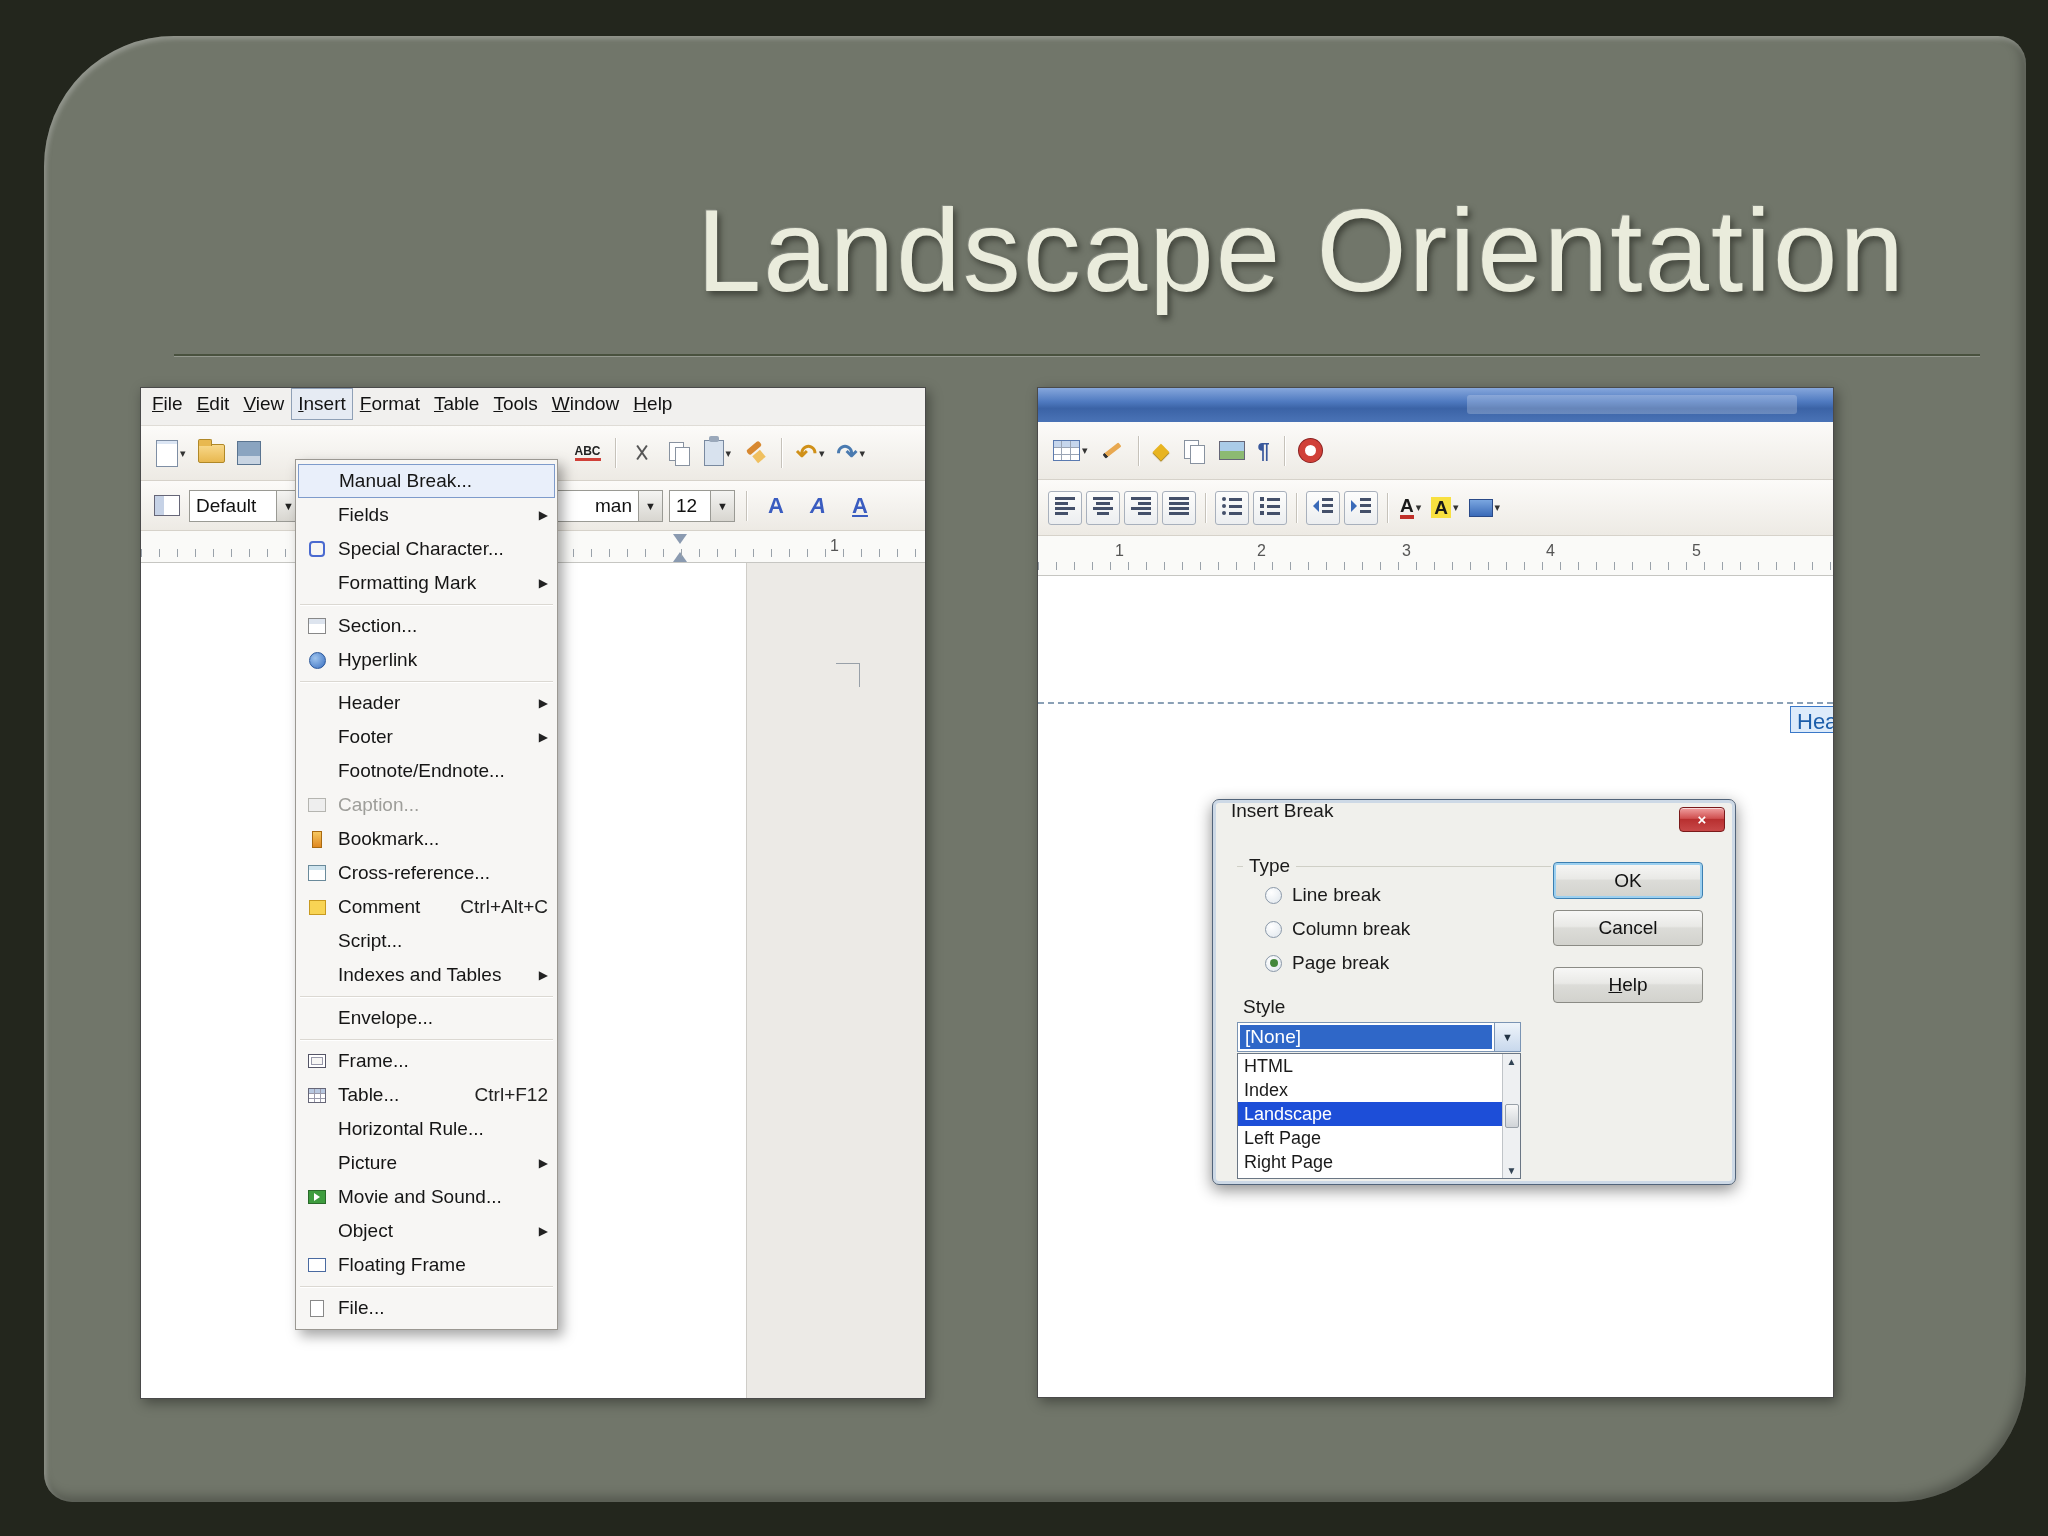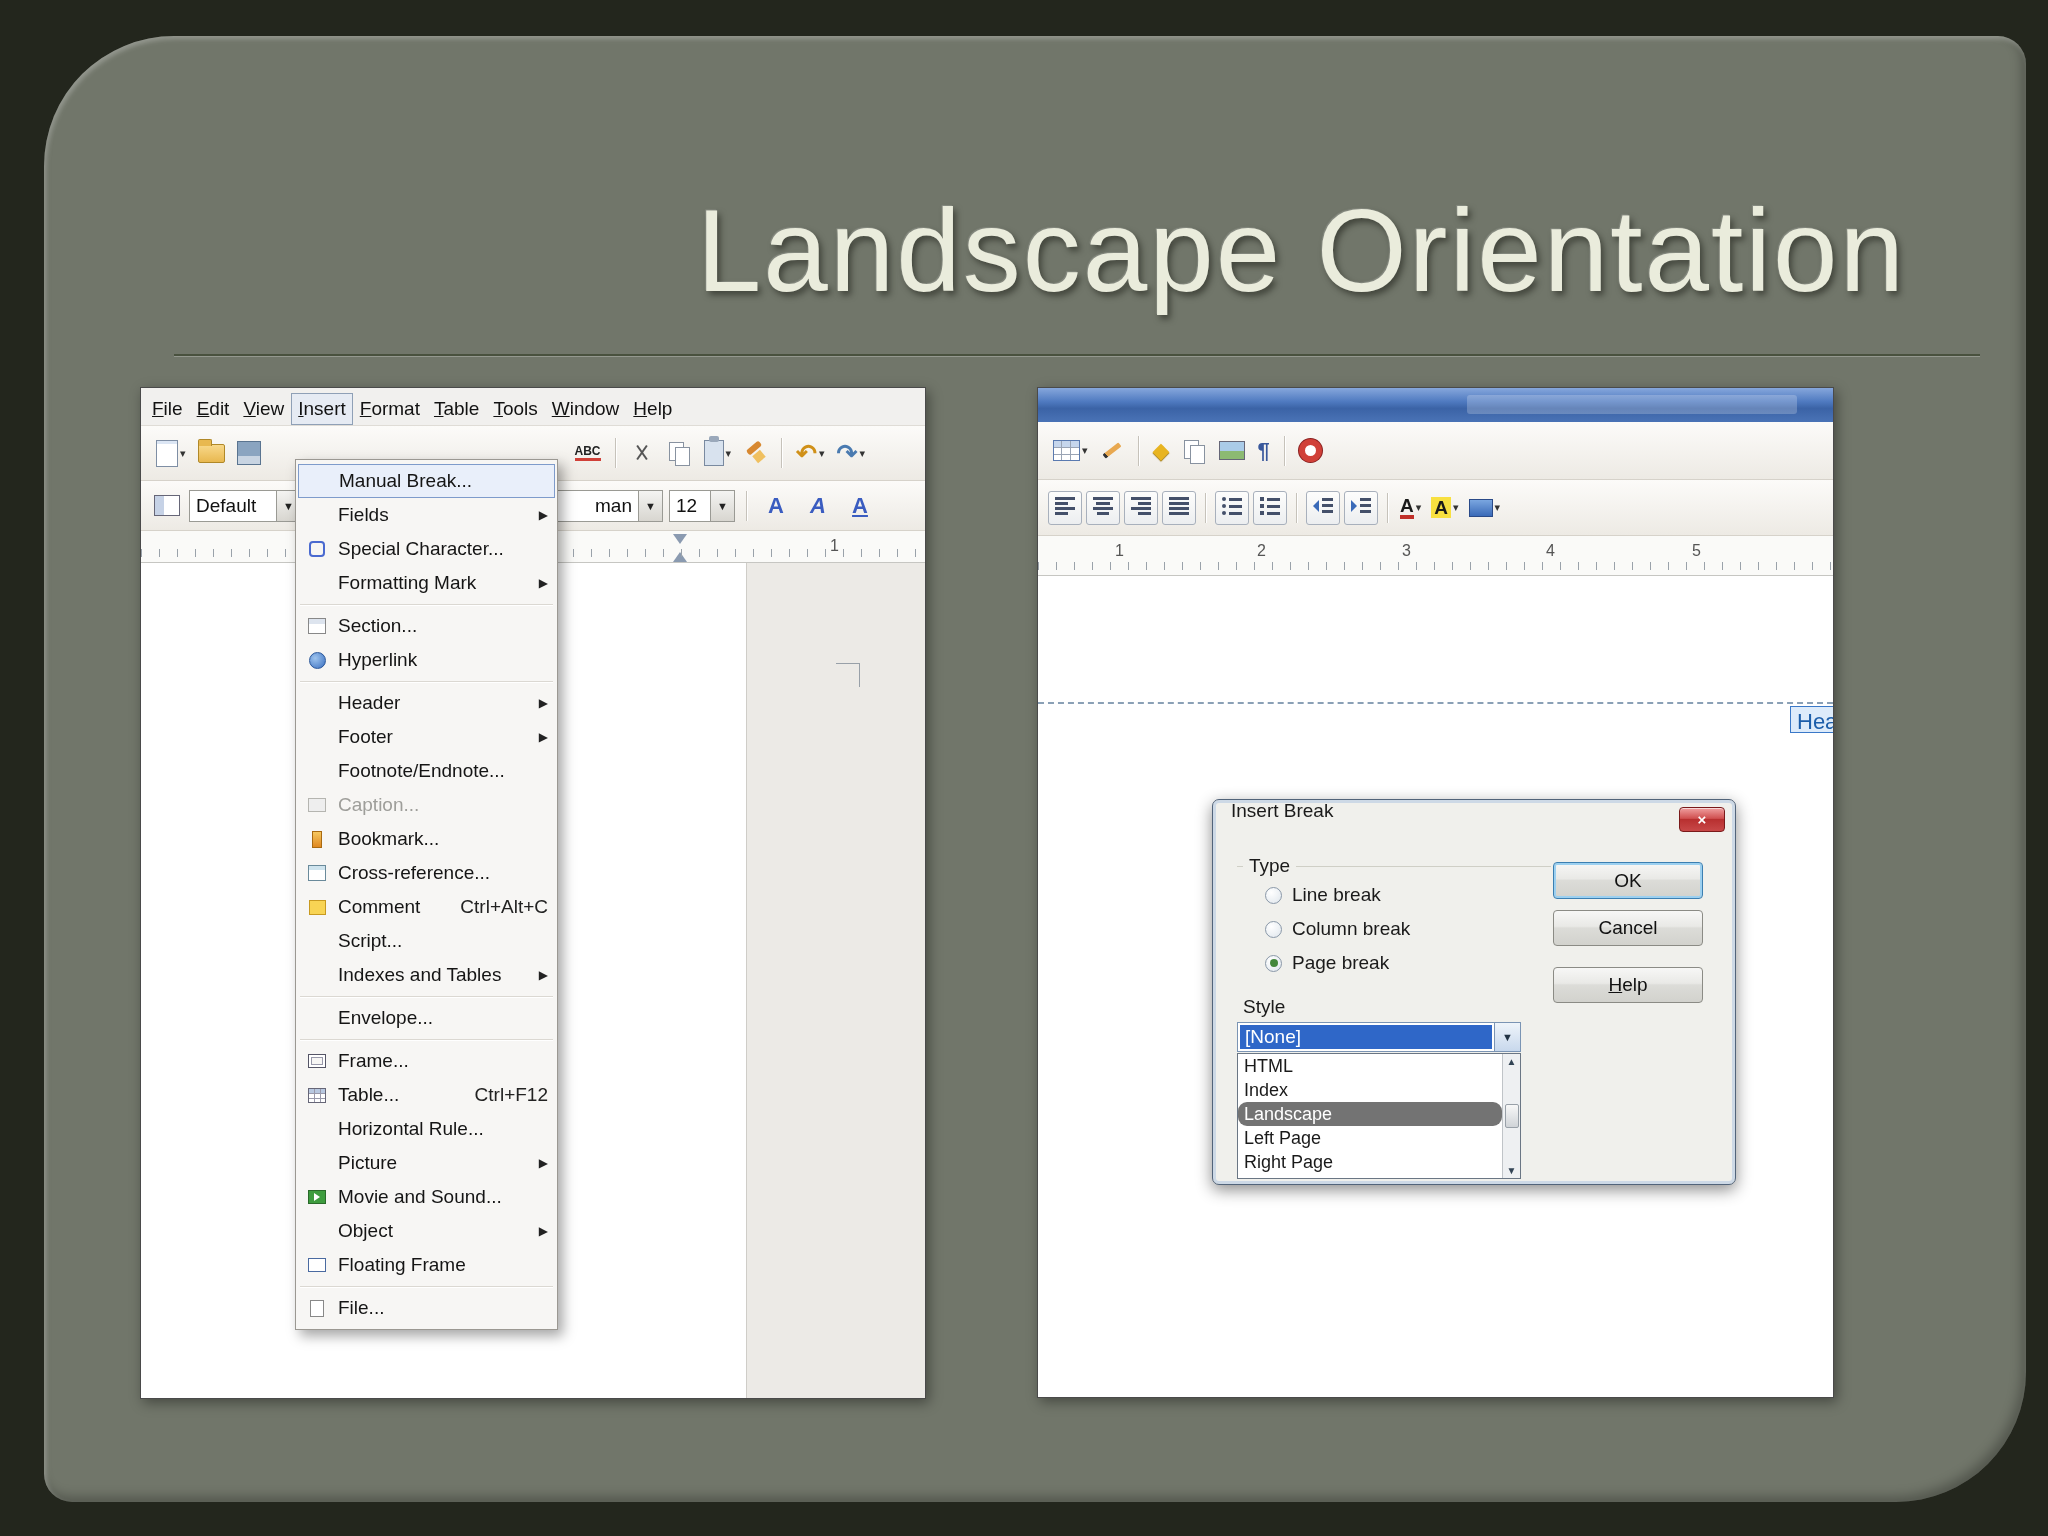--- a/index.html
+++ b/index.html
@@ -24,21 +24,21 @@
 
   .titlebar { height:34px; flex:none; display:flex; align-items:center; padding:0 10px;
               color:#fff; font-size:19px; position:relative;
               background:linear-gradient(180deg,#86a7dc 0%,#4f7ac0 40%,#3b63a6 60%,#4a73b6 100%); }
   .doc-icon { width:17px; height:22px; background:#fff; border:1px solid #5a6a84; margin-right:8px;
               box-shadow: inset 0 3px 0 #cfe0f4; flex:none; }
   .tb-streak { position:absolute; right:36px; top:7px; width:330px; height:19px;
                background:rgba(255,255,255,.22); border-radius:3px; }
 
   .menubar { height:38px; flex:none; background:#f1f0ee; border-bottom:1px solid #dfdcd6;
-             display:flex; align-items:flex-end; padding:0 4px; font-size:19px; color:#121212; }
+             display:flex; align-items:flex-start; padding:0 4px; font-size:19px; color:#121212; }
   .mb { display:inline-block; padding:5px 7px; }
   .mb::first-letter { text-decoration:underline; }
   .mb.active { background:#e6ebf3; border:1px solid #8fa0b6; padding:4px 6px; }
 
   .toolbar { flex:none; display:flex; align-items:center;
              background:linear-gradient(180deg,#fcfbf9,#edeae4); border-bottom:1px solid #d6d2ca; }
   .tb1 { height:55px; padding:0 12px; gap:6px; }
   .tb2 { height:50px; padding:0 10px; gap:6px; }
   .tbsep { width:1px; height:30px; background:#c6c2ba; box-shadow:1px 0 0 #fff; margin:0 5px; flex:none; }
   .tbtn { height:38px; display:flex; align-items:center; justify-content:center; padding:0 3px; border-radius:3px; flex:none; }
@@ -150,21 +150,21 @@
   .rb { width:17px; height:17px; border-radius:50%; border:1px solid #8a98a8; flex:none;
         background:radial-gradient(circle at 35% 30%,#fff,#dfe6ec); display:flex; align-items:center; justify-content:center; }
   .rb.sel::after { content:""; width:8px; height:8px; border-radius:50%; background:#44883c; }
   .dlg-style-label { position:absolute; left:30px; top:196px; }
   .dlg-combo { position:absolute; left:24px; top:222px; width:284px; height:30px; border:1px solid #7a94b4; background:#fff; display:flex; }
   .dlg-combo .val { flex:1; background:#2f67c8; color:#fff; margin:2px; padding:0 5px; display:flex; align-items:center; white-space:nowrap; overflow:hidden; }
   .dlg-combo .btn { width:26px; background:linear-gradient(180deg,#eef4fa,#c8d8ec); border-left:1px solid #7a94b4;
                     display:flex; align-items:center; justify-content:center; font-size:11px; color:#234; flex:none; }
   .dlg-list { position:absolute; left:24px; top:253px; width:284px; height:126px; background:#fff; border:1px solid #6a7684; }
   .opt { height:24px; line-height:24px; padding:0 6px; margin-right:18px; font-size:18px; white-space:nowrap; }
-  .opt.sel { background:#737373; color:#fff;border-radius:9px; }
+  .opt.sel { background:#1d4ed8; color:#fff; }
   .dlg-scroll { position:absolute; right:0; top:0; bottom:0; width:18px; background:#eef0f2; border-left:1px solid #c0c4c8;
                 display:flex; flex-direction:column; align-items:center; justify-content:space-between; padding:2px 0; font-size:10px; color:#345; }
   .scroll-thumb { width:14px; height:24px; background:linear-gradient(180deg,#f8f8f8,#d0d4d8); border:1px solid #98a0a8; border-radius:2px; }
   .dlg-btn { position:absolute; left:340px; width:150px; height:36px; display:flex; align-items:center; justify-content:center;
              background:linear-gradient(180deg,#f7f7f6,#e9e9e6 45%,#dcdcd8 50%,#d2d2cd); border:1px solid #8b8b85;
              border-radius:4px; color:#111; }
   .dlg-btn.ok { top:62px; height:37px; border-color:#3c7fb1; box-shadow:inset 0 0 0 2px #9cd0f0; }
   .dlg-btn.cancel { top:110px; } .dlg-btn.help { top:167px; }
   .u1 { display:inline-block; } .u1::first-letter { text-decoration:underline; }
 </style>

